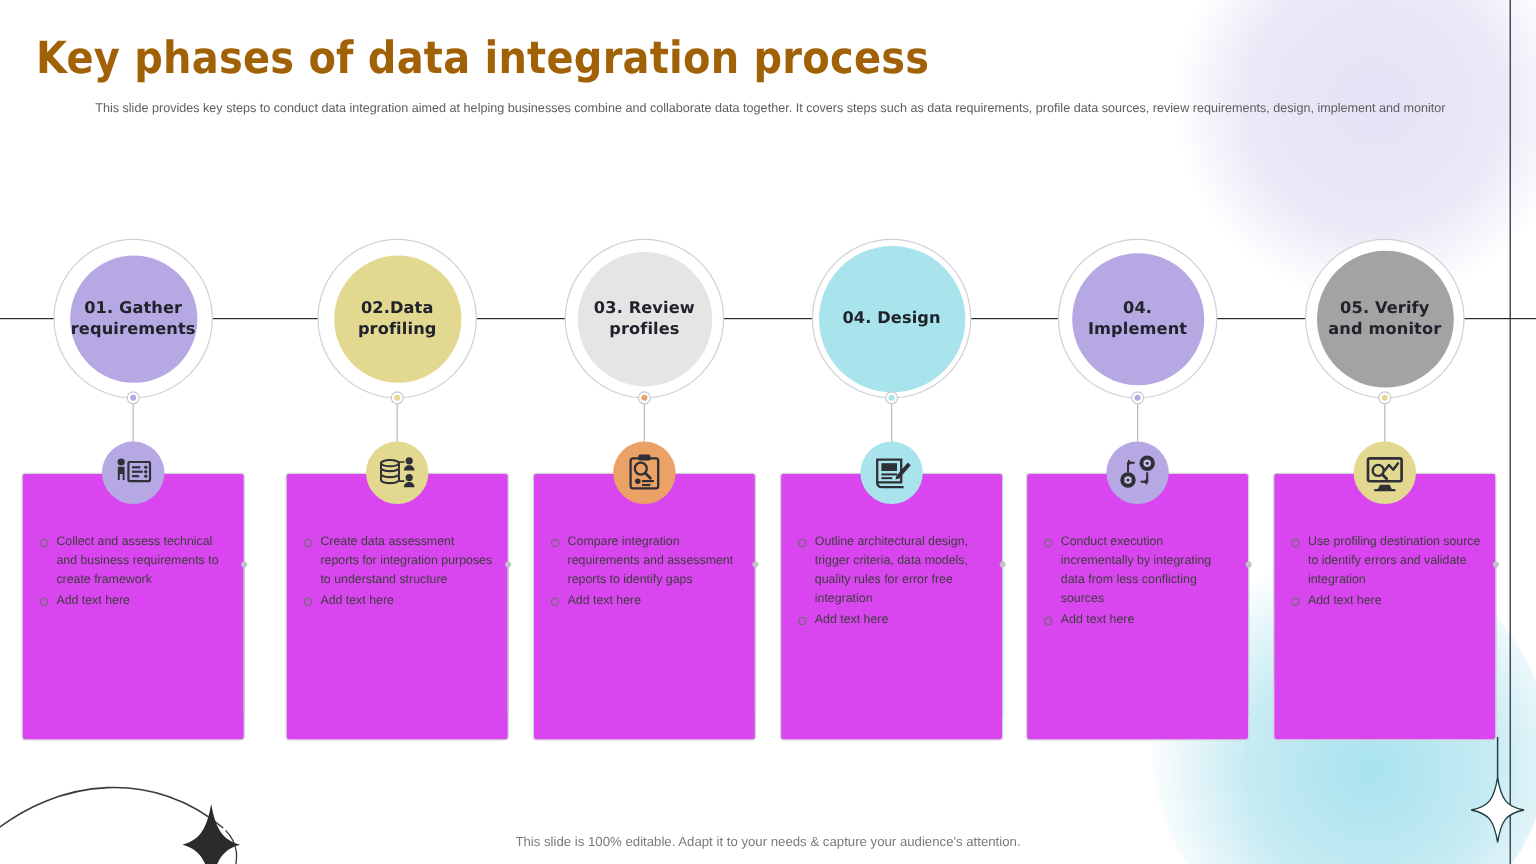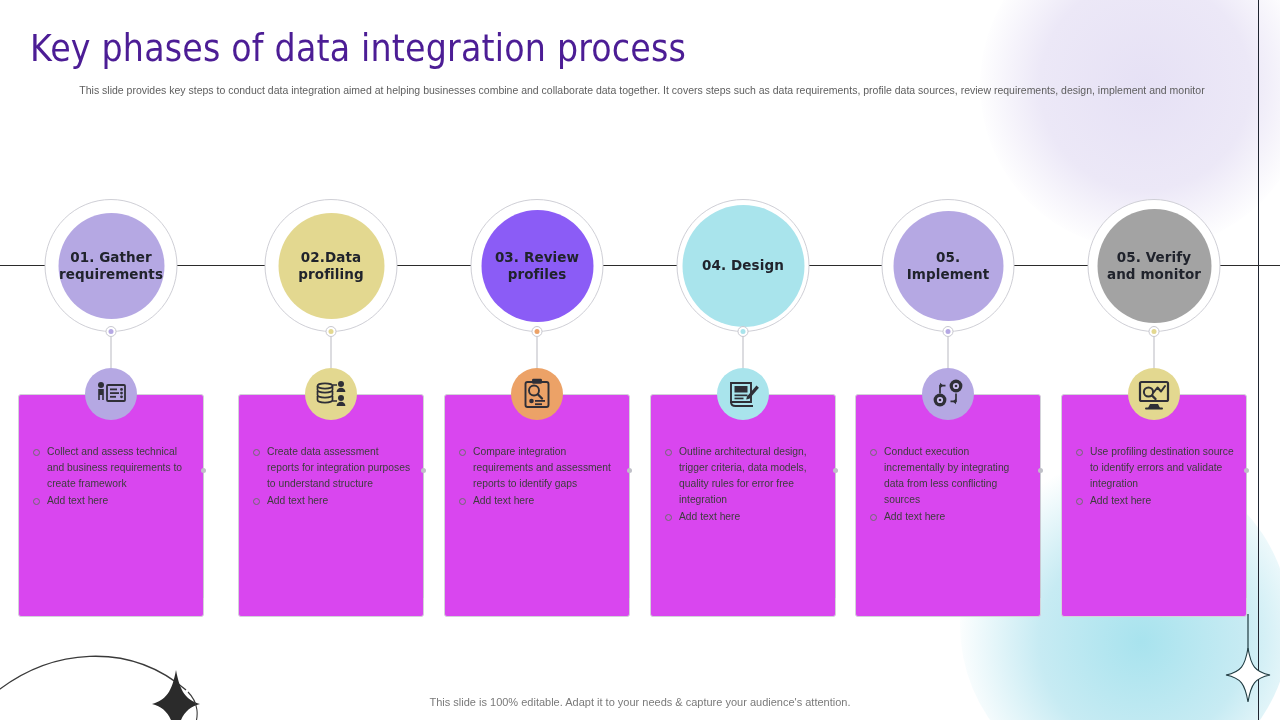--- a/index.html
+++ b/index.html
@@ -24,21 +24,21 @@
     background:radial-gradient(circle at 55% 55%, #a8e3ee 0%, #c7ebf3 40%, rgba(255,255,255,0) 73%);
   }
   .edge-line {
     position:absolute; right:21px; top:0; width:1.5px; height:720px;
     background:#1f2430;
   }
 
   
   .header { position:absolute; left:30px; top:28px; width:1225px; z-index:5; }
   .title {
-    font-size:37px; font-weight:400; color:#4c1d95;
+    font-size:37px; font-weight:700; color:#a16207;
     letter-spacing:.2px; line-height:1.15;
     font-family:"DejaVu Sans", sans-serif;
     font-stretch:condensed;
   }
   .subtitle {
     margin-top:12px; font-size:10.5px; color:#5e5e5e; line-height:1.35;
     max-width:1224px;
     text-align:center;
   }
 
@@ -212,21 +212,21 @@
         <ul class="bullets">
           <li>Create data assessment reports for integration purposes to understand structure</li>
             <li>Add text here</li>
         </ul>
       </div>
     </div>
   </div>
     <div class="col" style="left: 434px;">
     <div class="ring"></div>
     <div class="ring" style="border:none;background:none">
-      <div class="disc" style="width:112px;height:112px;background:#8b5cf6">
+      <div class="disc" style="width:112px;height:112px;background:#e5e5e5">
         <span class="disc-label">03. Review profiles</span>
       </div>
     </div>
 
     <div class="node-dot">
       <i style="background:#eca267"></i>
     </div>
     <div class="stem"></div>
 
     <div class="icon-bubble" style="background:#eca267">
@@ -282,21 +282,21 @@
           <li>Outline architectural design, trigger criteria, data models, quality rules for error free integration</li>
             <li>Add text here</li>
         </ul>
       </div>
     </div>
   </div>
     <div class="col" style="left: 845px;">
     <div class="ring"></div>
     <div class="ring" style="border:none;background:none">
       <div class="disc" style="width:110px;height:110px;background:#b5a8e3">
-        <span class="disc-label">05. Implement</span>
+        <span class="disc-label">04. Implement</span>
       </div>
     </div>
 
     <div class="node-dot">
       <i style="background:#b5a8e3"></i>
     </div>
     <div class="stem"></div>
 
     <div class="icon-bubble" style="background:#b5a8e3">
         <svg width="34" height="34" viewBox="0 0 34 34">

